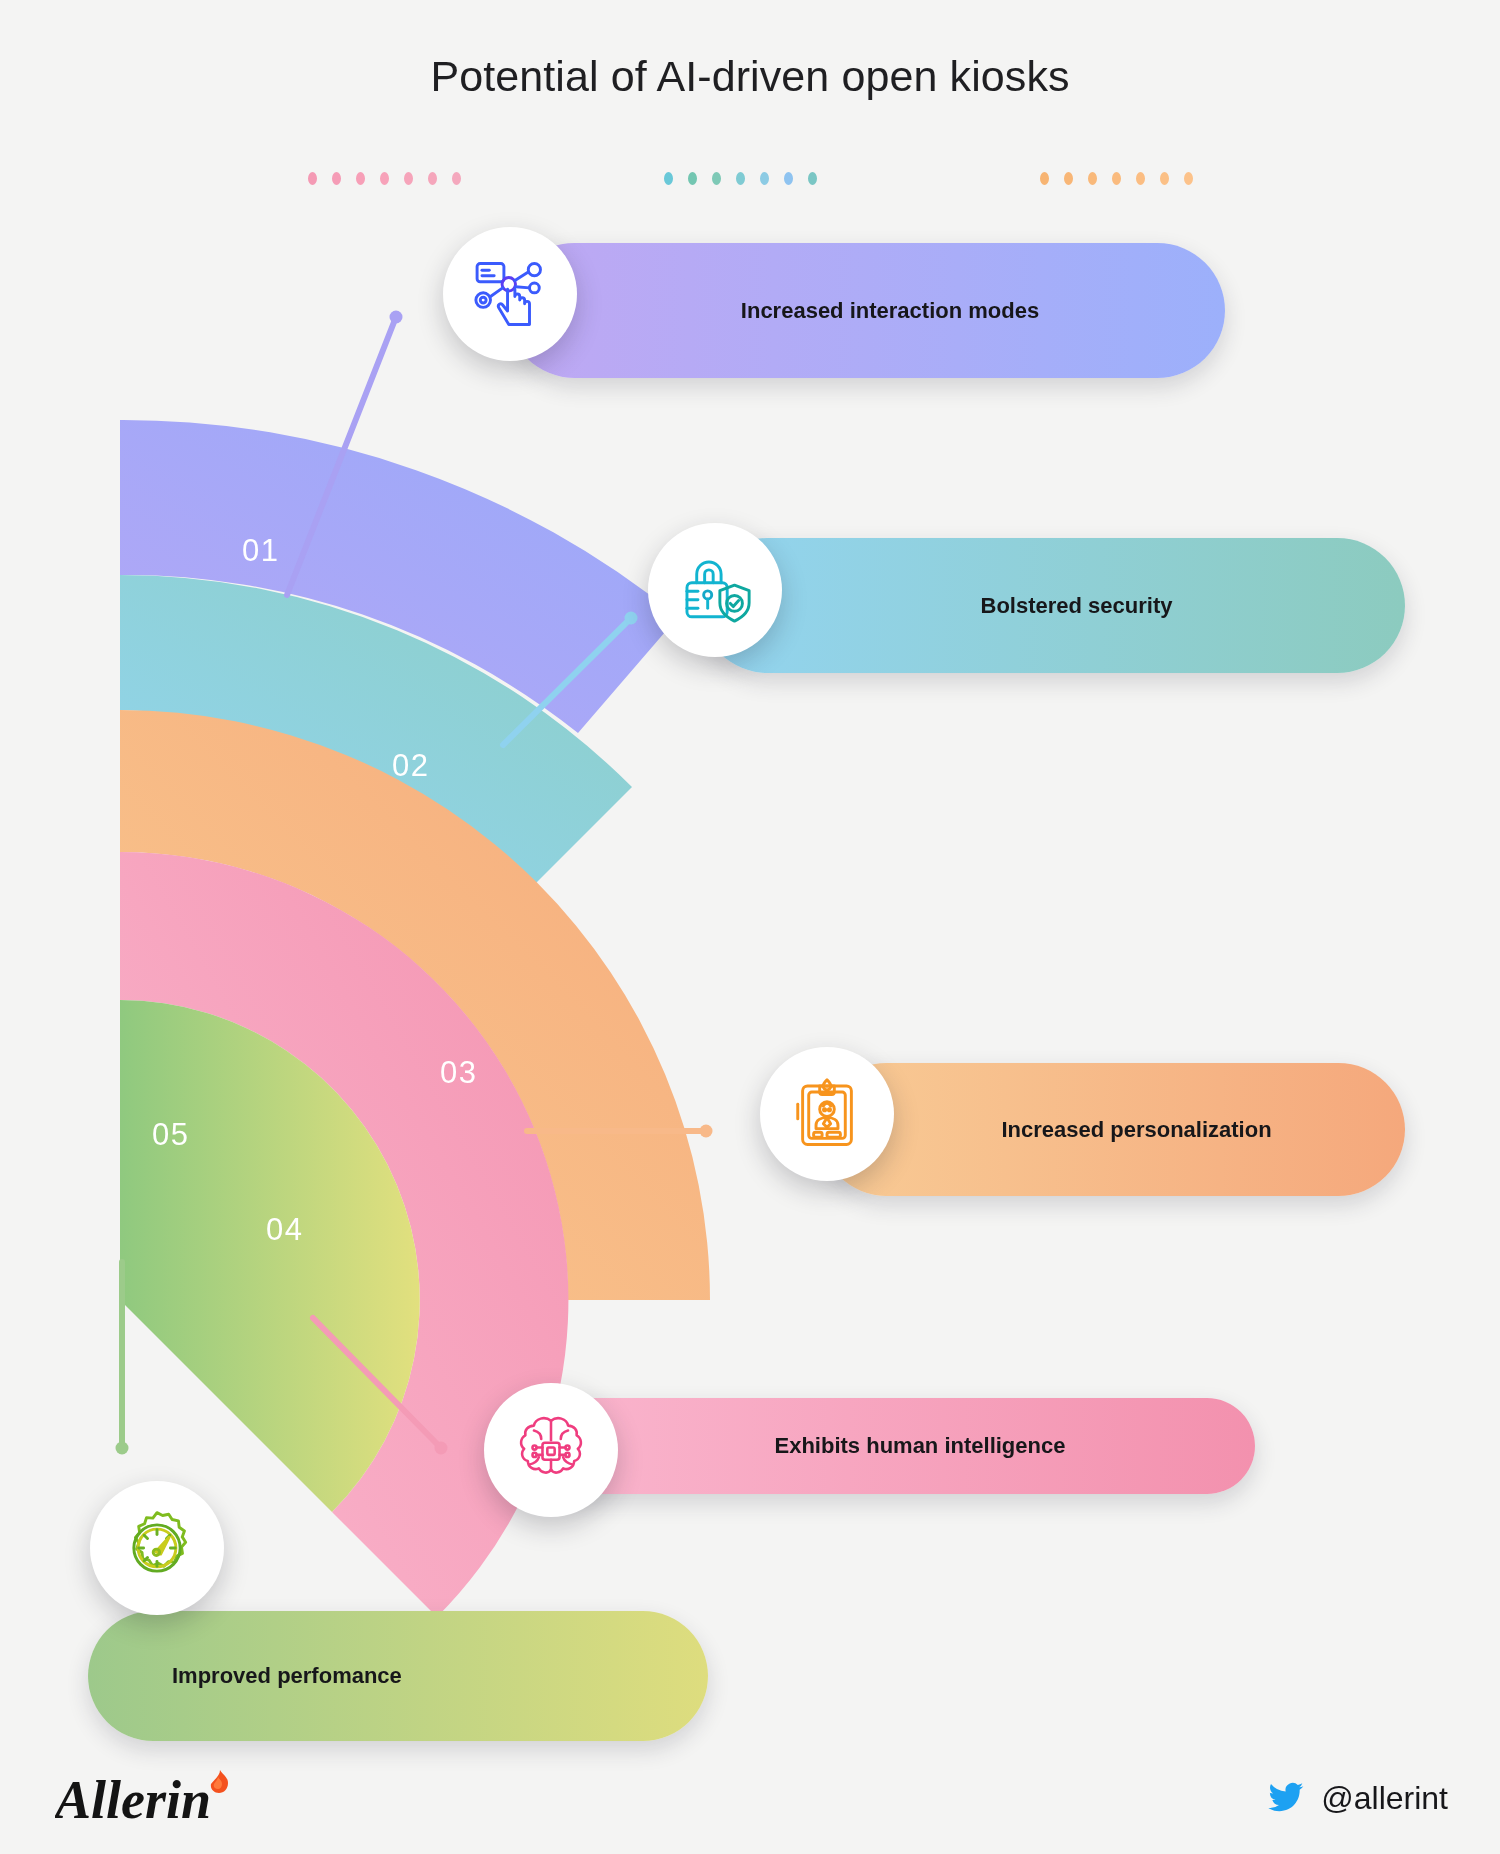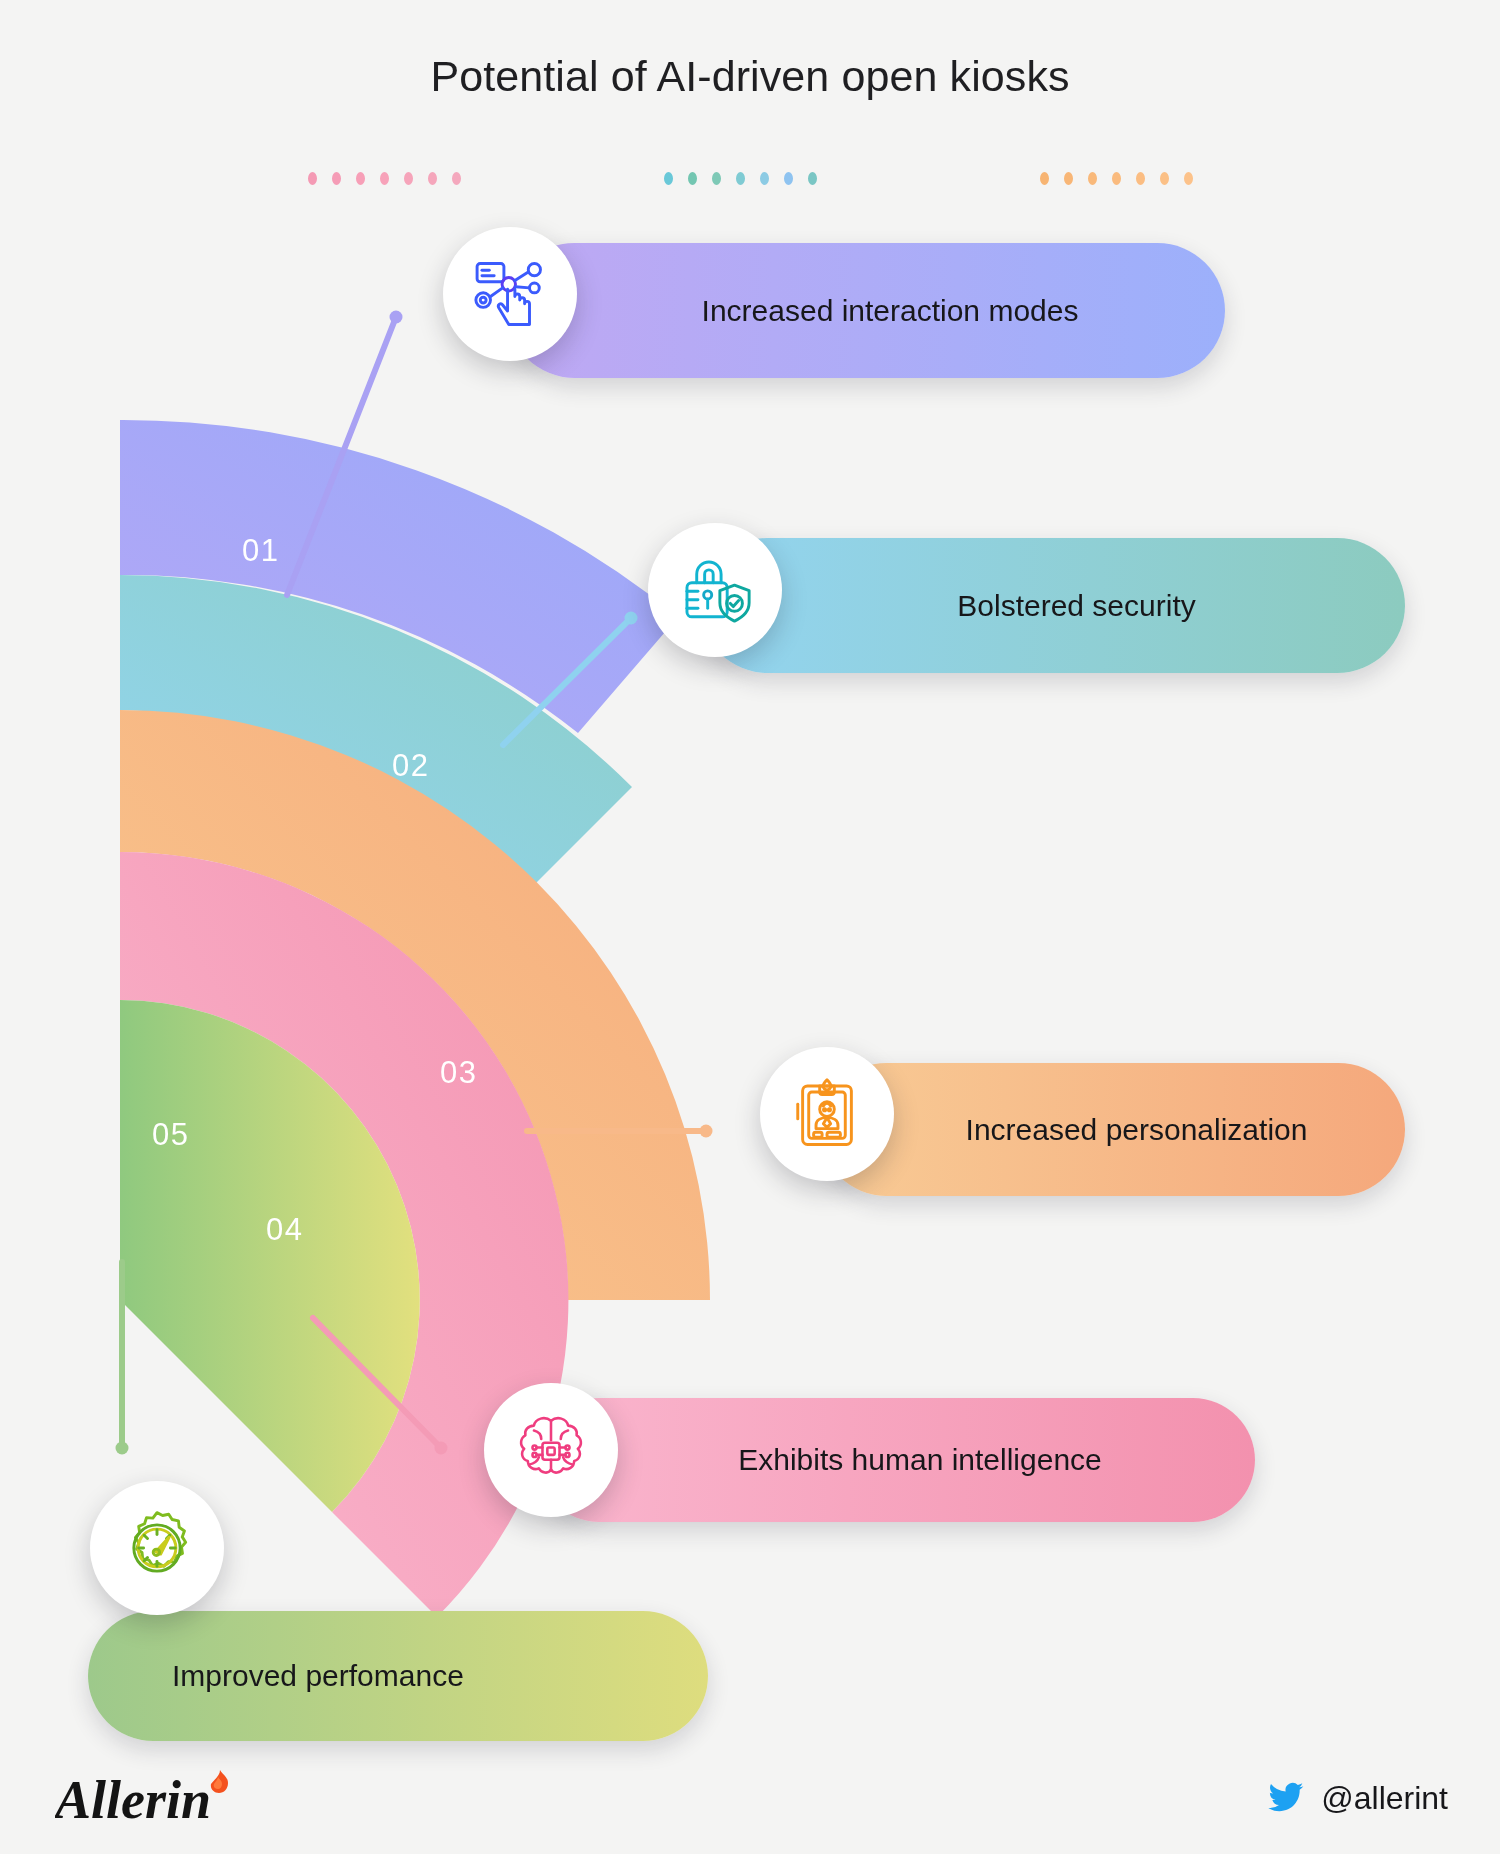--- a/index.html
+++ b/index.html
@@ -32,22 +32,22 @@
 
   
   .pill{
     position:absolute;
     border-radius:200px;
     display:flex;align-items:center;
     box-shadow:0 9px 22px rgba(40,40,55,.16);
   }
   .pill .ptext{
     width:100%;text-align:center;
-    font-size:30px;color:#17171a;
-    font-weight:400;
+    font-size:22px;color:#17171a;
+    font-weight:700;
     padding-left:48px;
     box-sizing:border-box;
   }
   .pill.p5 .ptext{padding-left:84px;text-align:left;}
 
   
   .bubble{
     position:absolute;
     width:134px;height:134px;border-radius:50%;
     background:#fff;
@@ -229,21 +229,21 @@
       <path d="M29 25.5 c1.5-3 4.5-3 6 0"></path>
       <circle cx="30" cy="28.5" r="0.9" fill="#f7941d"></circle>
       <circle cx="34" cy="28.5" r="0.9" fill="#f7941d"></circle>
       <path d="M23 44 v-3 c0-4 4-6 9-6 s9 2 9 6 v3 Z"></path>
       <path d="M32 35 l-3 5 3 3 3-3 Z"></path>
       <rect x="21" y="47" width="7" height="4" rx="1.6"></rect>
       <rect x="32" y="47" width="11" height="4" rx="1.6"></rect>
     </svg>
   </div>
 
-  <div class="pill p4" style="left:537px;top:1398px;width:718px;height:124px;background:linear-gradient(90deg,#fab6ce 0%,#f391ae 100%);">
+  <div class="pill p4" style="left:537px;top:1398px;width:718px;height:96px;background:linear-gradient(90deg,#fab6ce 0%,#f391ae 100%);">
     <div class="ptext">Exhibits human intelligence</div>
   </div>
   <div class="bubble" style="left:484px;top:1383px;">
     <svg viewBox="0 0 64 64" fill="none" stroke="#ef3d7f" stroke-width="2.1" stroke-linecap="round" stroke-linejoin="round">
       <path d="M32 8 c-5-4-13-2-14 4 -5 0-8 4-7 8 -4 2-5 8-1 11 -3 3-2 9 3 10 0 5 5 8 9 6 2 4 8 5 10 1"></path>
       <path d="M32 8 c5-4 13-2 14 4 5 0 8 4 7 8 4 2 5 8 1 11 3 3 2 9-3 10 0 5-5 8-9 6 -2 4-8 5-10 1"></path>
       <line x1="32" y1="8" x2="32" y2="24"></line>
       <line x1="32" y1="40" x2="32" y2="48"></line>
       <path d="M18 16 c4 1 6 4 6 7"></path>
       <path d="M46 16 c-4 1-6 4-6 7"></path>

